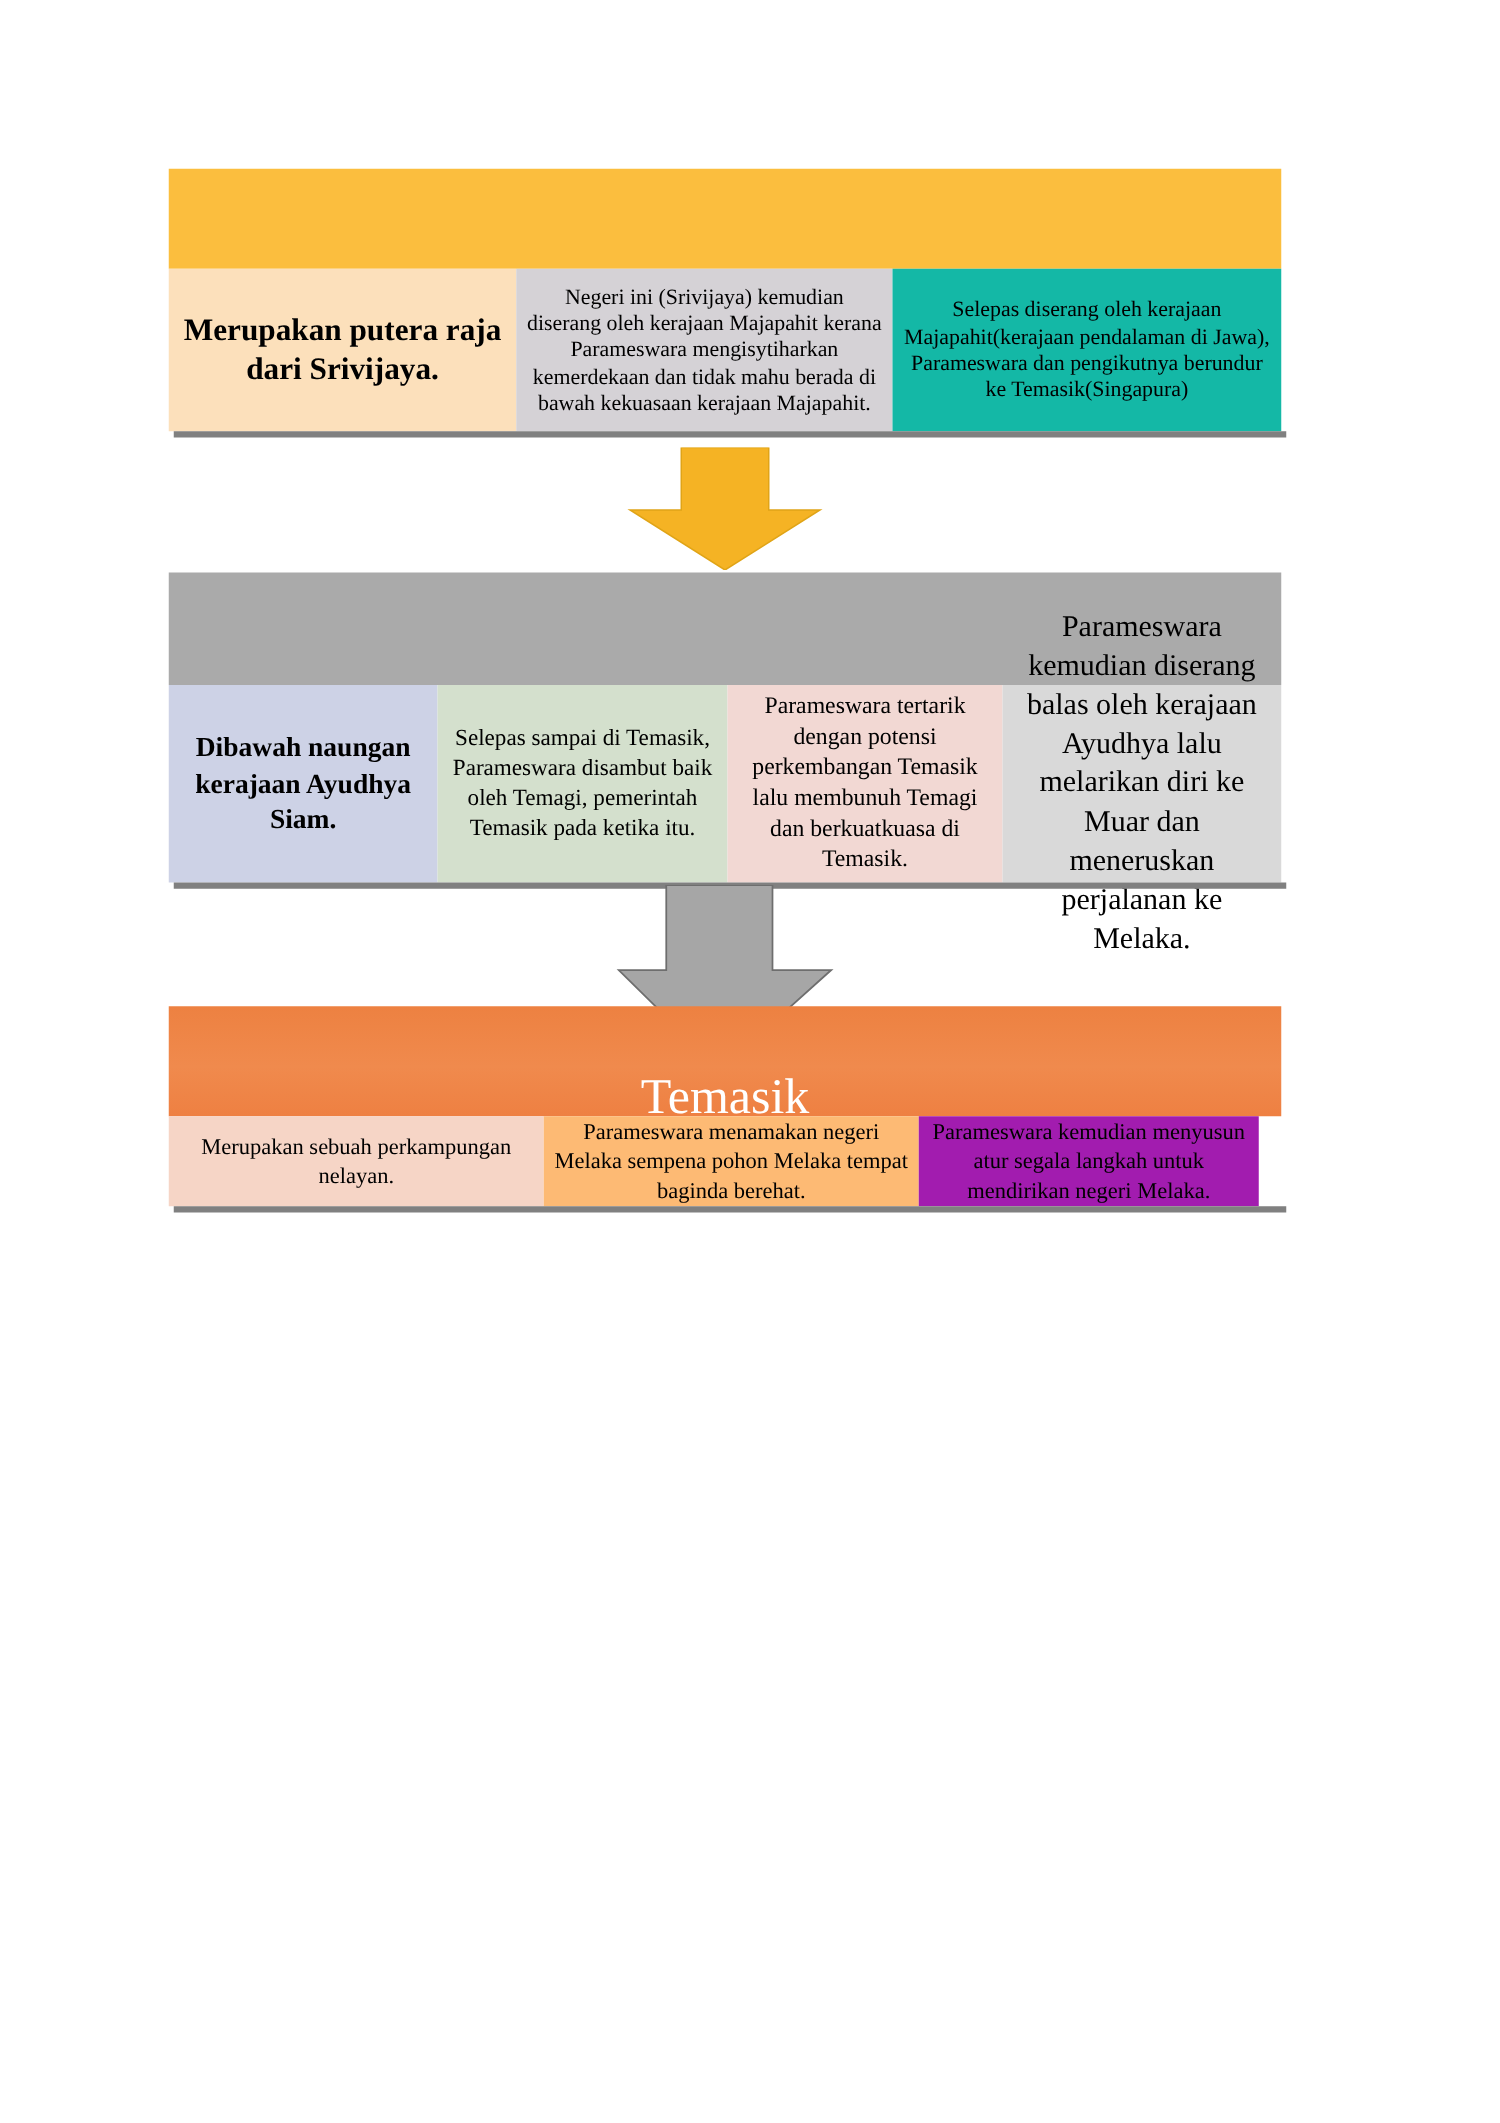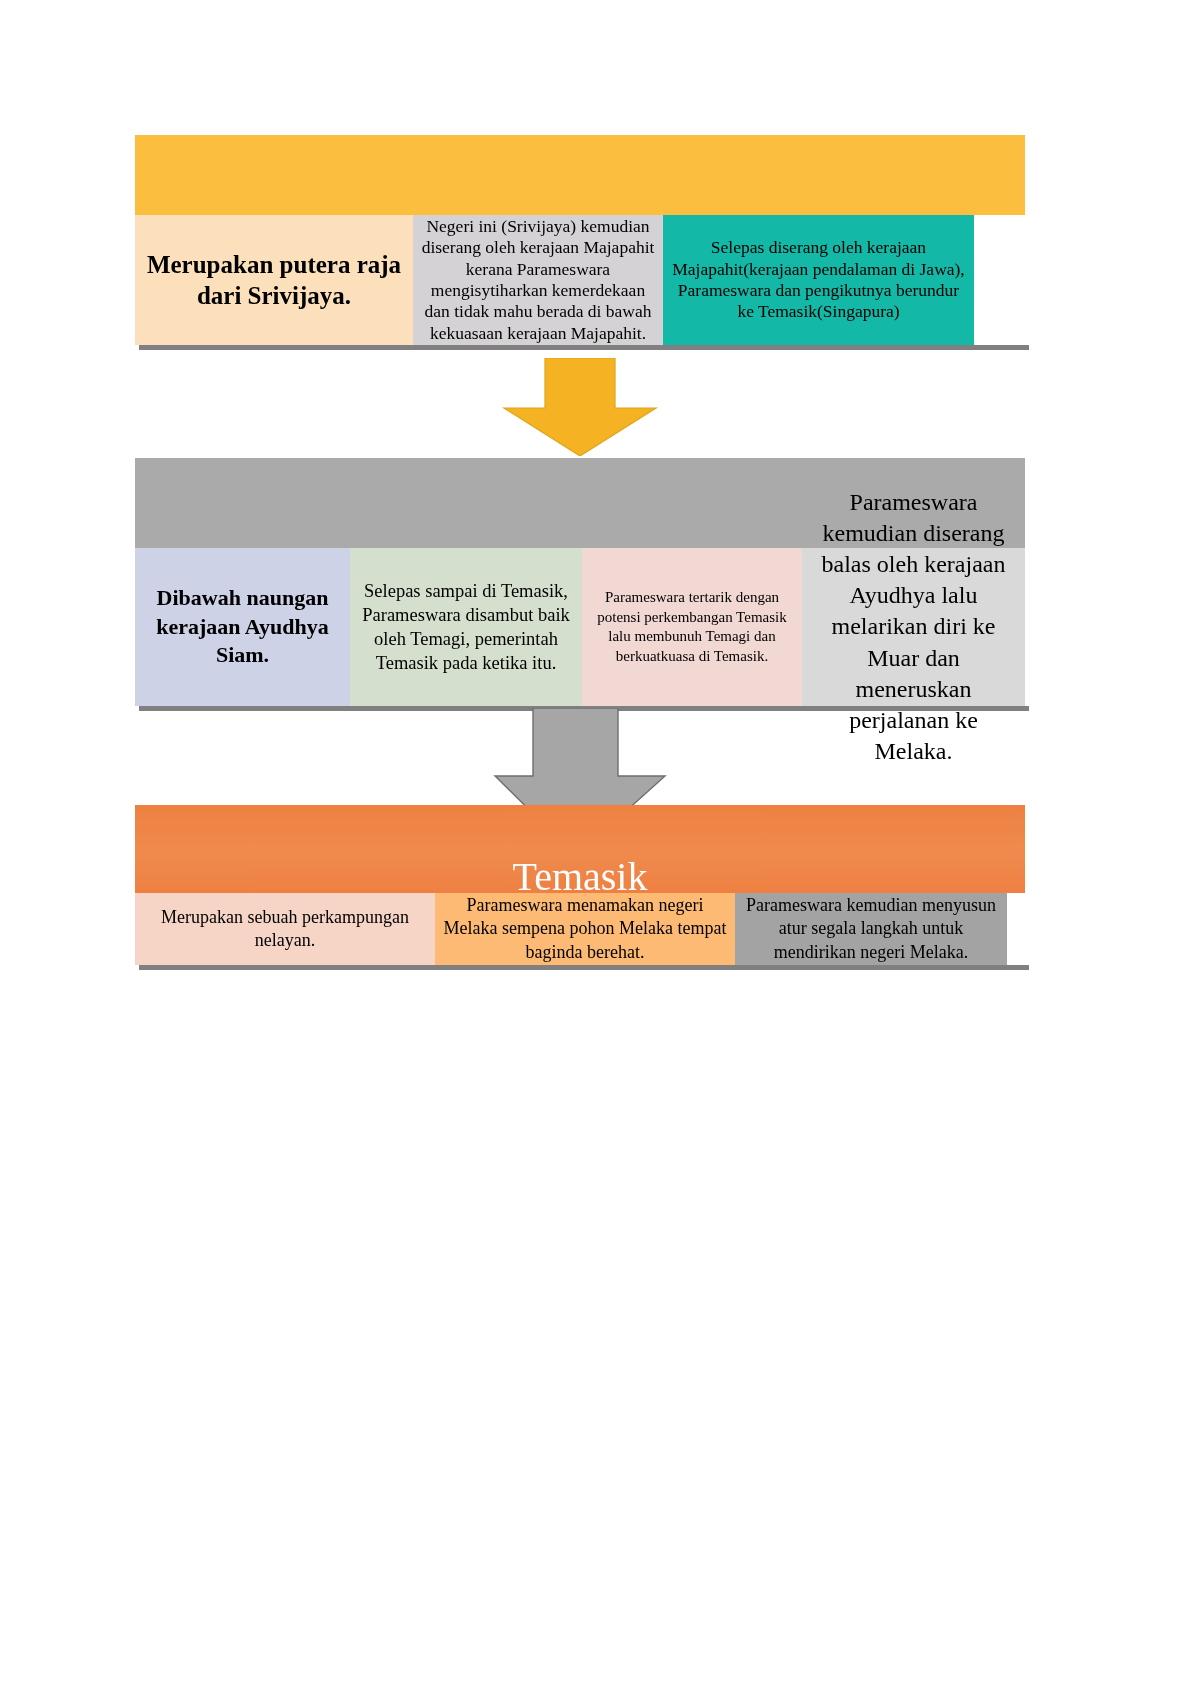--- a/index.html
+++ b/index.html
@@ -90,21 +90,21 @@
   }
   #stage1 .boxrow { height: 130px; }
   #s1b1 {
     width: 278px;
     background: #FCE0BB;
     font-size: 25px;
     line-height: 1.25;
     font-weight: 700;
   }
   #s1b2 {
-    width: 250px;
+    width: 301px;
     background: #D5D2D6;
     font-size: 17.5px;
     line-height: 1.22;
     align-items: center;
   }
   #s1b3 {
     width: 311px;
     background: #14b8a6;
     font-size: 17.5px;
     line-height: 1.22;
@@ -130,21 +130,21 @@
   }
   #s2b2 {
     width: 232px;
     background: #D4E0CD;
     font-size: 18.5px;
     line-height: 1.3;
   }
   #s2b3 {
     width: 220px;
     background: #F2D8D3;
-    font-size: 15px;
+    font-size: 19px;
     line-height: 1.3;
   }
   #s2b4 {
     width: 223px;
     background: #D9D9D9;
     font-size: 24px;
     line-height: 1.3;
   }
 
   
@@ -165,21 +165,21 @@
     line-height: 1.3;
   }
   #s3b2 {
     width: 300px;
     background: #fdba74;
     font-size: 18px;
     line-height: 1.3;
   }
   #s3b3 {
     width: 272px;
-    background: #a3a3a3;
+    background: #a21caf;
     font-size: 18px;
     line-height: 1.3;
   }
 
   
   .arrow {
     position: absolute;
     width: 164px;
     height: 98px;
   }

